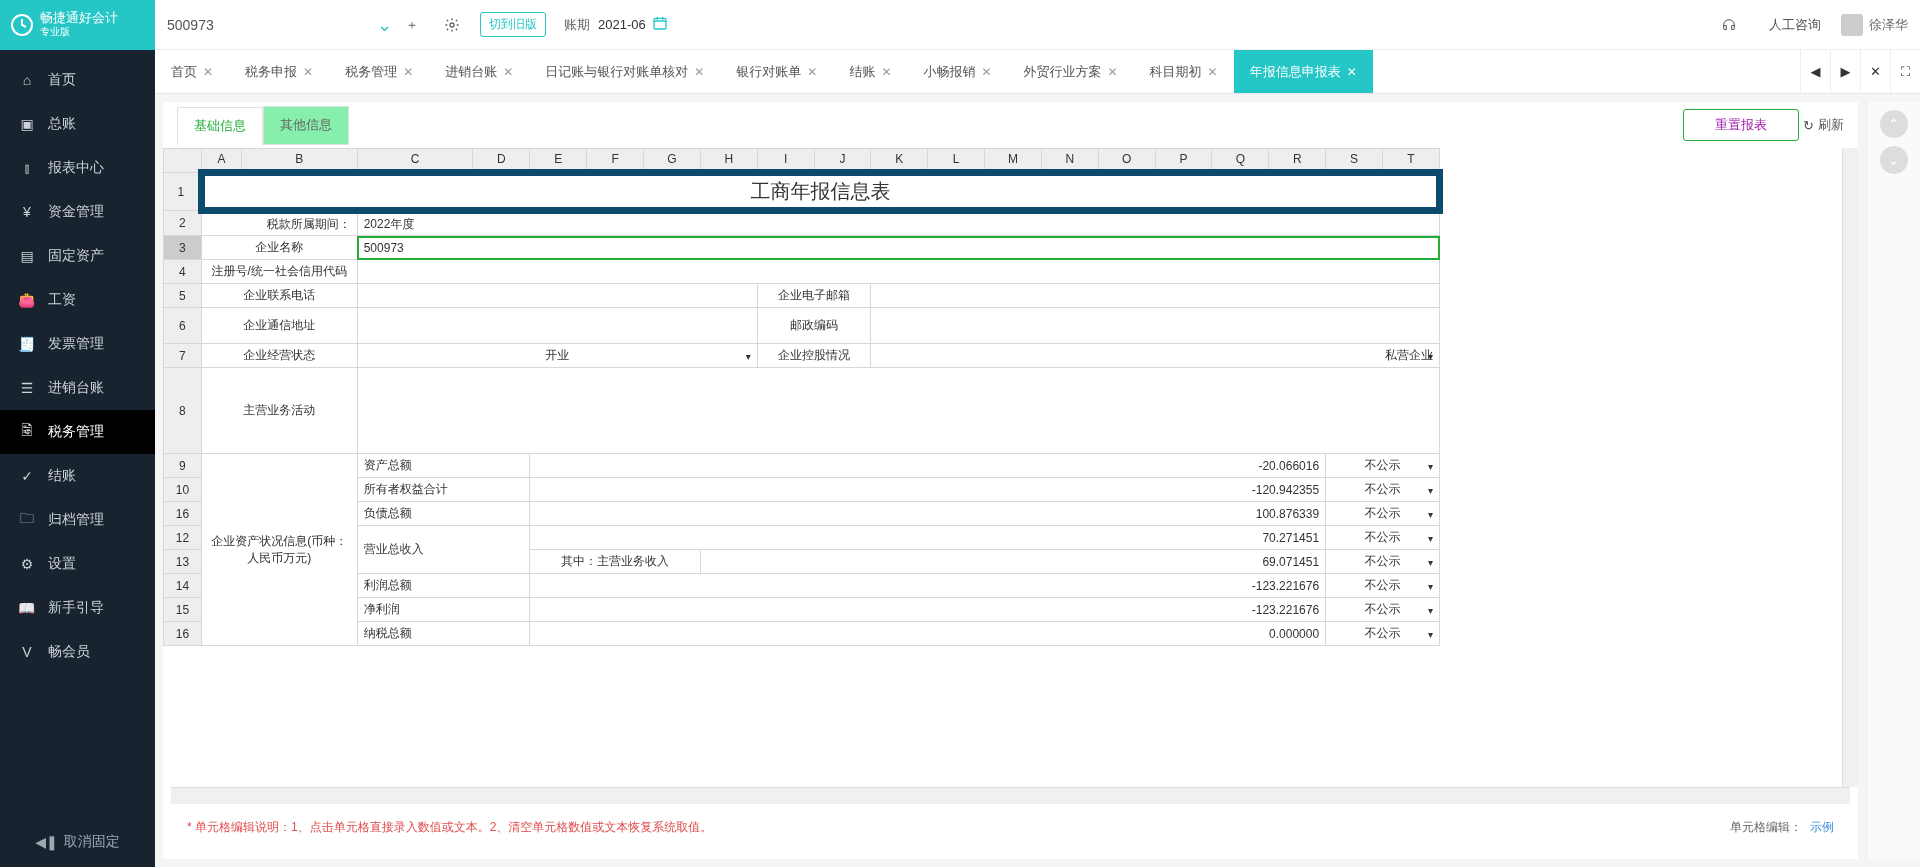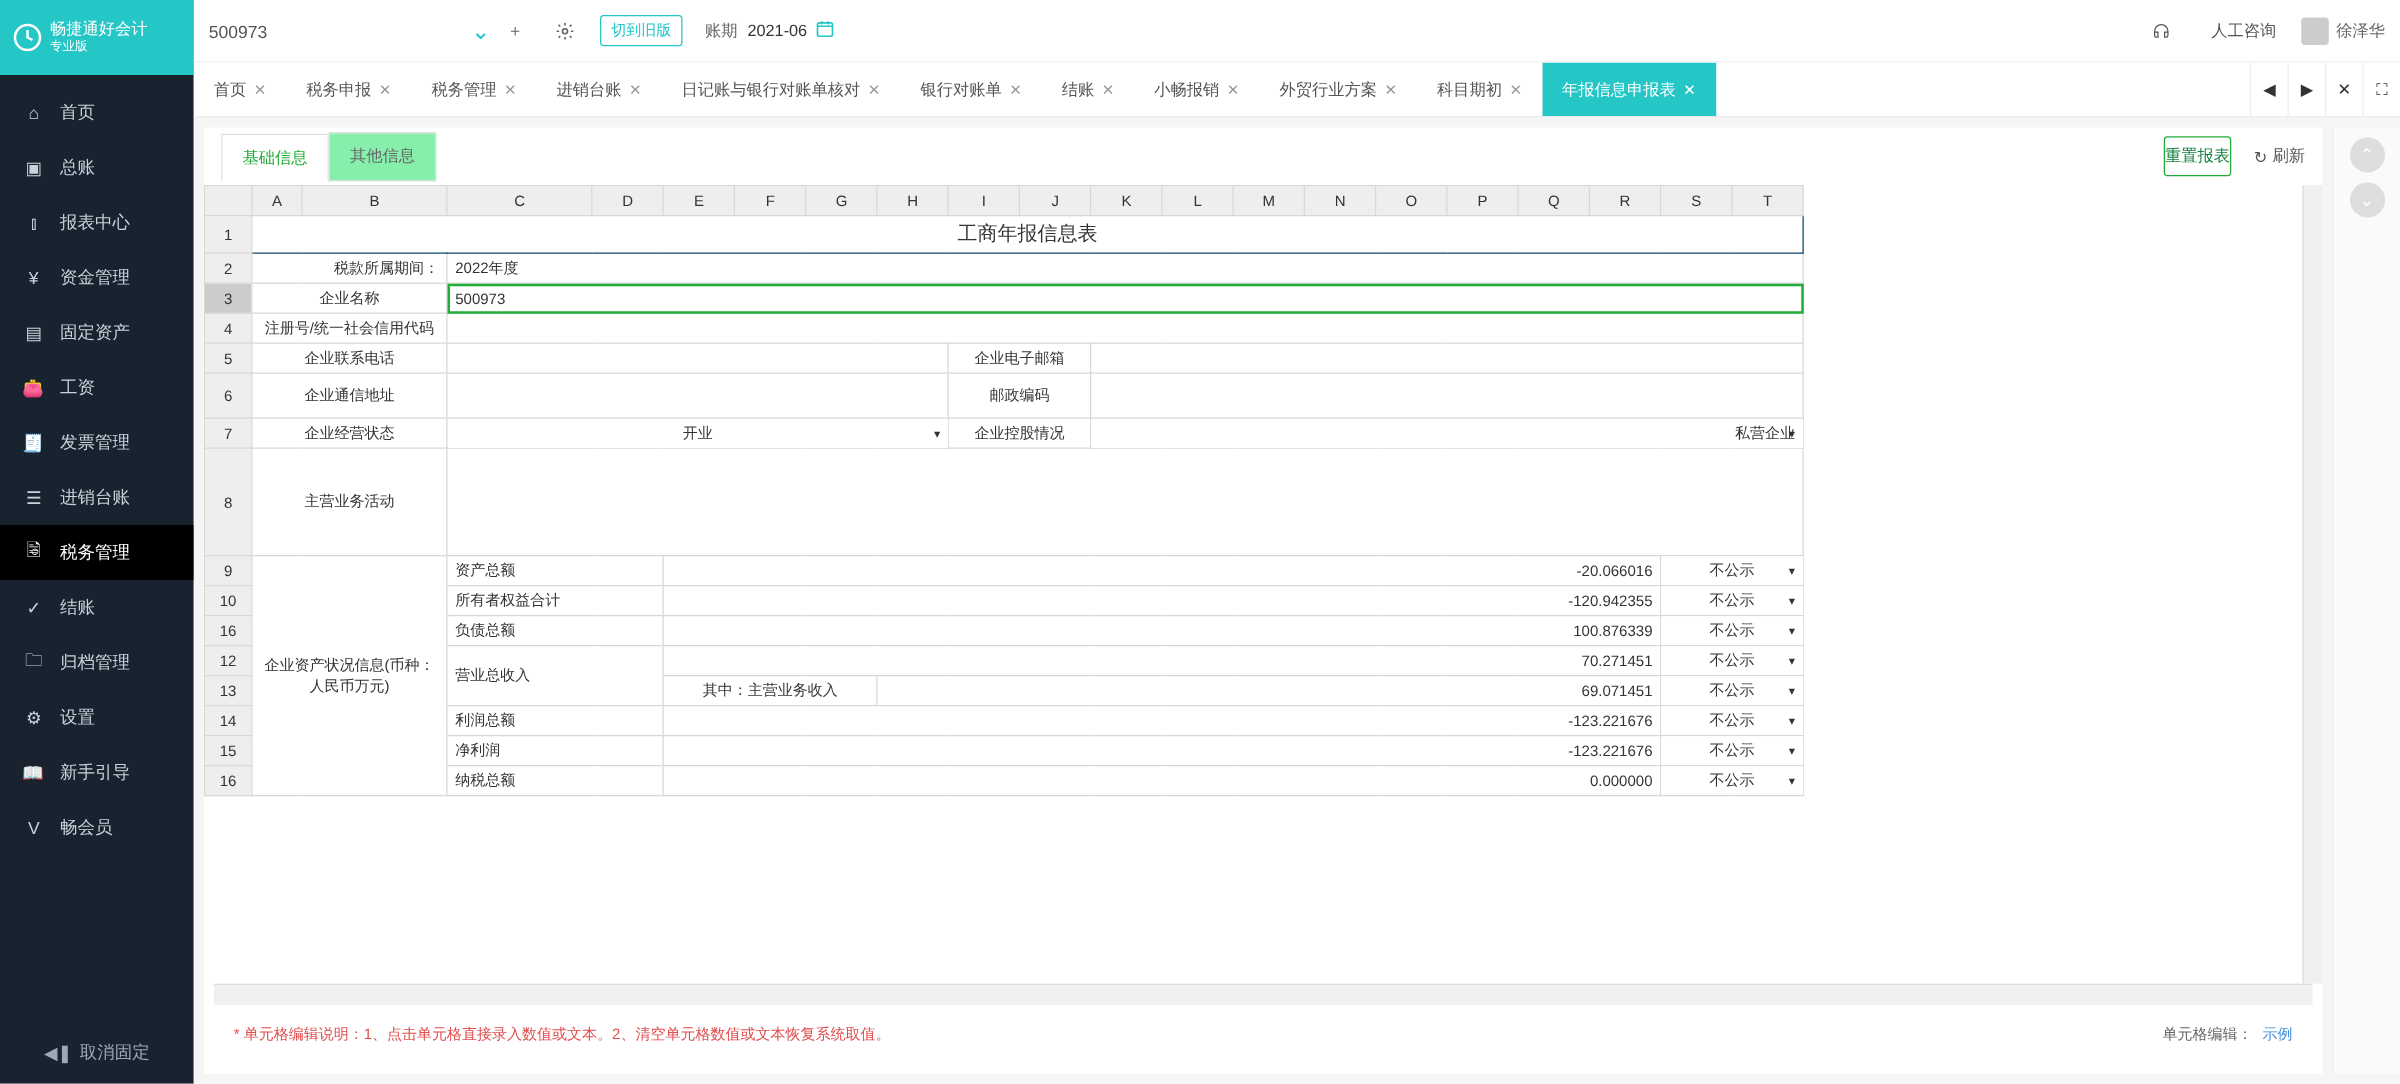--- a/index.html
+++ b/index.html
@@ -1,21 +1,21 @@
 <!DOCTYPE html>
 <html><head>
 <meta charset="utf-8">
 <style>
 * { margin: 0; padding: 0; box-sizing: border-box; }
 body { font-family: "Microsoft YaHei", sans-serif; font-size: 13px; color: #333; overflow: hidden; }
 .app { width: 1920px; height: 867px; display: flex; }
 
 
 .sidebar { width: 155px; background: #192330; color: #9da8b3; display: flex; flex-direction: column; }
-.logo { height: 60px; background: #25c6c6; color: #fff; display: flex; align-items: center; padding: 0 10px; }
+.logo { height: 50px; background: #25c6c6; color: #fff; display: flex; align-items: center; padding: 0 10px; }
 .logo-icon { width: 24px; height: 24px; margin-right: 6px; }
 .logo-text { font-size: 13px; line-height: 1.1; }
 .logo-sub { font-size: 10px; }
 .side-menu { flex: 1; padding-top: 8px; }
 .side-item { display: flex; align-items: center; height: 44px; padding: 0 18px; cursor: pointer; color: #c9d1d9; font-size: 14px; }
 .side-item.active { background: #000; color: #fff; }
 .side-icon { width: 18px; height: 18px; margin-right: 12px; display: inline-flex; align-items: center; justify-content: center; }
 .pin-bar { height: 50px; display: flex; align-items: center; justify-content: center; color: #9da8b3; cursor: pointer; font-size: 14px; }
 .pin-icon { margin-right: 6px; }
 
@@ -46,33 +46,33 @@
 
 
 .content { flex: 1; display: flex; background: #f5f5f5; padding: 0; position: relative; }
 .report-wrap { flex: 1; background: #fff; margin: 8px; display: flex; flex-direction: column; position: relative; }
 
 .sub-tabs-bar { display: flex; align-items: center; height: 46px; padding: 0 14px; }
 .sub-tab { padding: 9px 16px; font-size: 13px; cursor: pointer; color: #666; border: 1px solid transparent; }
 .sub-tab.active { background: #fff; color: #22ac38; border: 1px solid #e0e0e0; border-bottom: 2px solid #fff; position: relative; top: 1px; }
 .sub-tab:not(.active) { background: #86efac; border: 1px solid #e0e0e0; }
 .sub-spacer { flex: 1; }
-.rebuild-btn { border: 1px solid #22ac38; color: #15803d; padding: 6px 0; border-radius: 3px; cursor: pointer; margin-right: 18px; font-size: 13px; }
+.rebuild-btn { border: 1px solid #22ac38; color: #a21caf; padding: 6px 31px; border-radius: 3px; cursor: pointer; margin-right: 4px; font-size: 13px; }
 .refresh-btn { display: flex; align-items: center; color: #555; cursor: pointer; font-size: 13px; }
 .ref-ic { margin-right: 4px; }
 
 
 .sheet-area { flex: 1; display: flex; overflow: hidden; position: relative; }
 .sheet-container { flex: 1; overflow: auto; }
 .sheet { border-collapse: collapse; table-layout: fixed; width: 1280px; }
 .sheet th, .sheet td { border: 1px solid #d8d8d8; height: 24px; font-size: 12px; text-align: center; background: #fff; padding: 2px 6px; font-weight: normal; }
 .sheet .corner { background: #eee; width: 36px; }
 .sheet .colhead { background: #eee; }
 .sheet .rowhead { background: #eee; width: 36px; }
-.sheet .title-row td { font-size: 16px; height: 30px; border: 1px solid #0c4a6e; }
+.sheet .title-row td { font-size: 20px; height: 30px; border: 7px solid #0c4a6e; }
 .sheet .lbl { text-align: center; }
 .sheet .lalign { text-align: left; }
 .sheet .ralign { text-align: right; }
 .sheet .activecell { outline: 2px solid #22ac38; outline-offset: -2px; }
 .sheet .tall { height: 36px; }
 .sheet .vtall { height: 86px; }
 .sheet .dd { position: relative; }
 .sheet .dd::after { content: "▾"; position: absolute; right: 6px; top: 50%; transform: translateY(-50%); color: #333; font-size: 10px; }
 .vscrollbar { width: 16px; background: #f0f0f0; border-left: 1px solid #ddd; }
 

